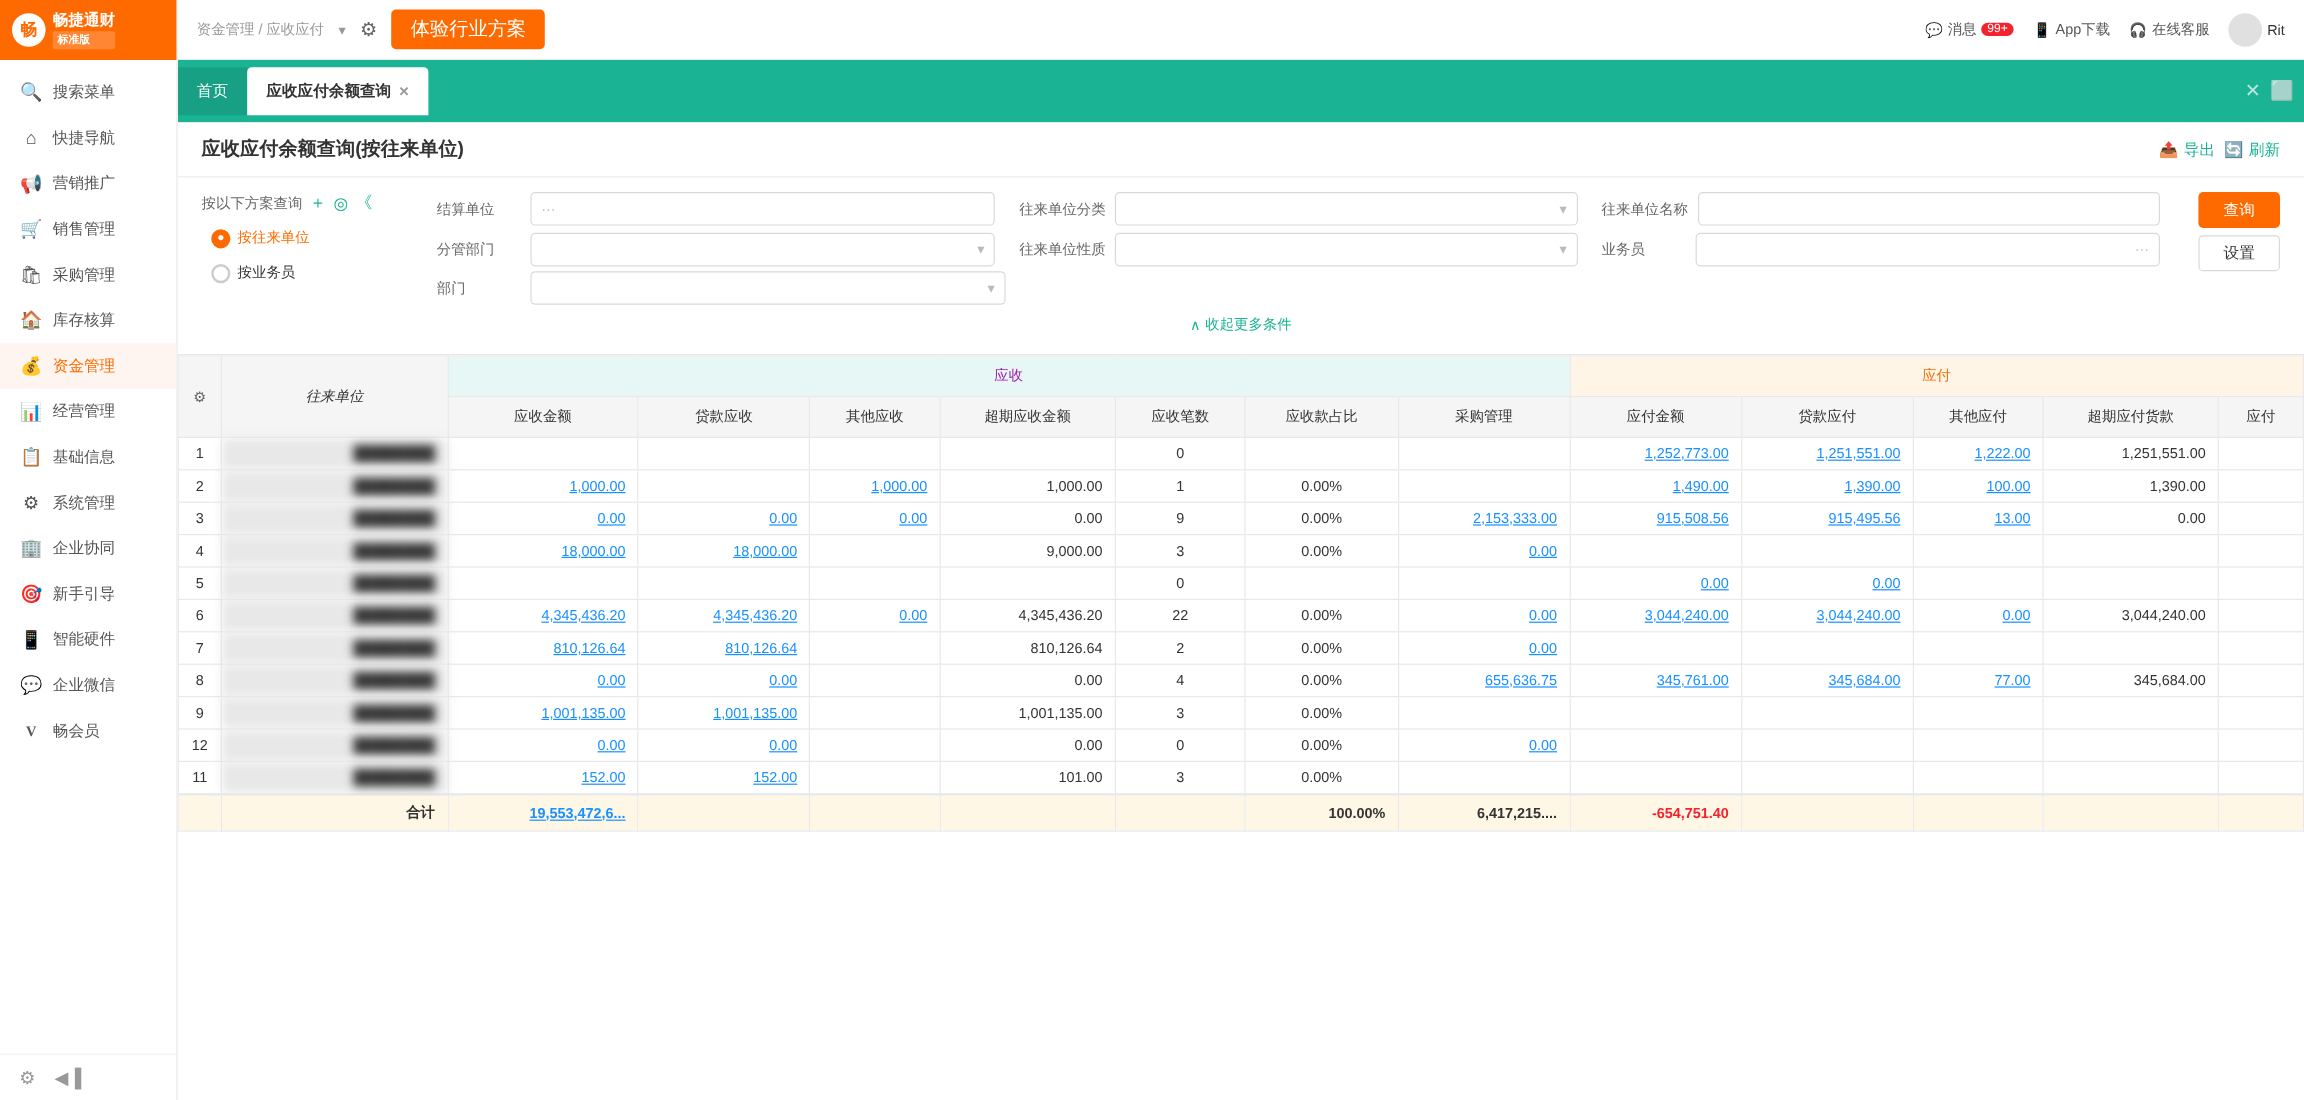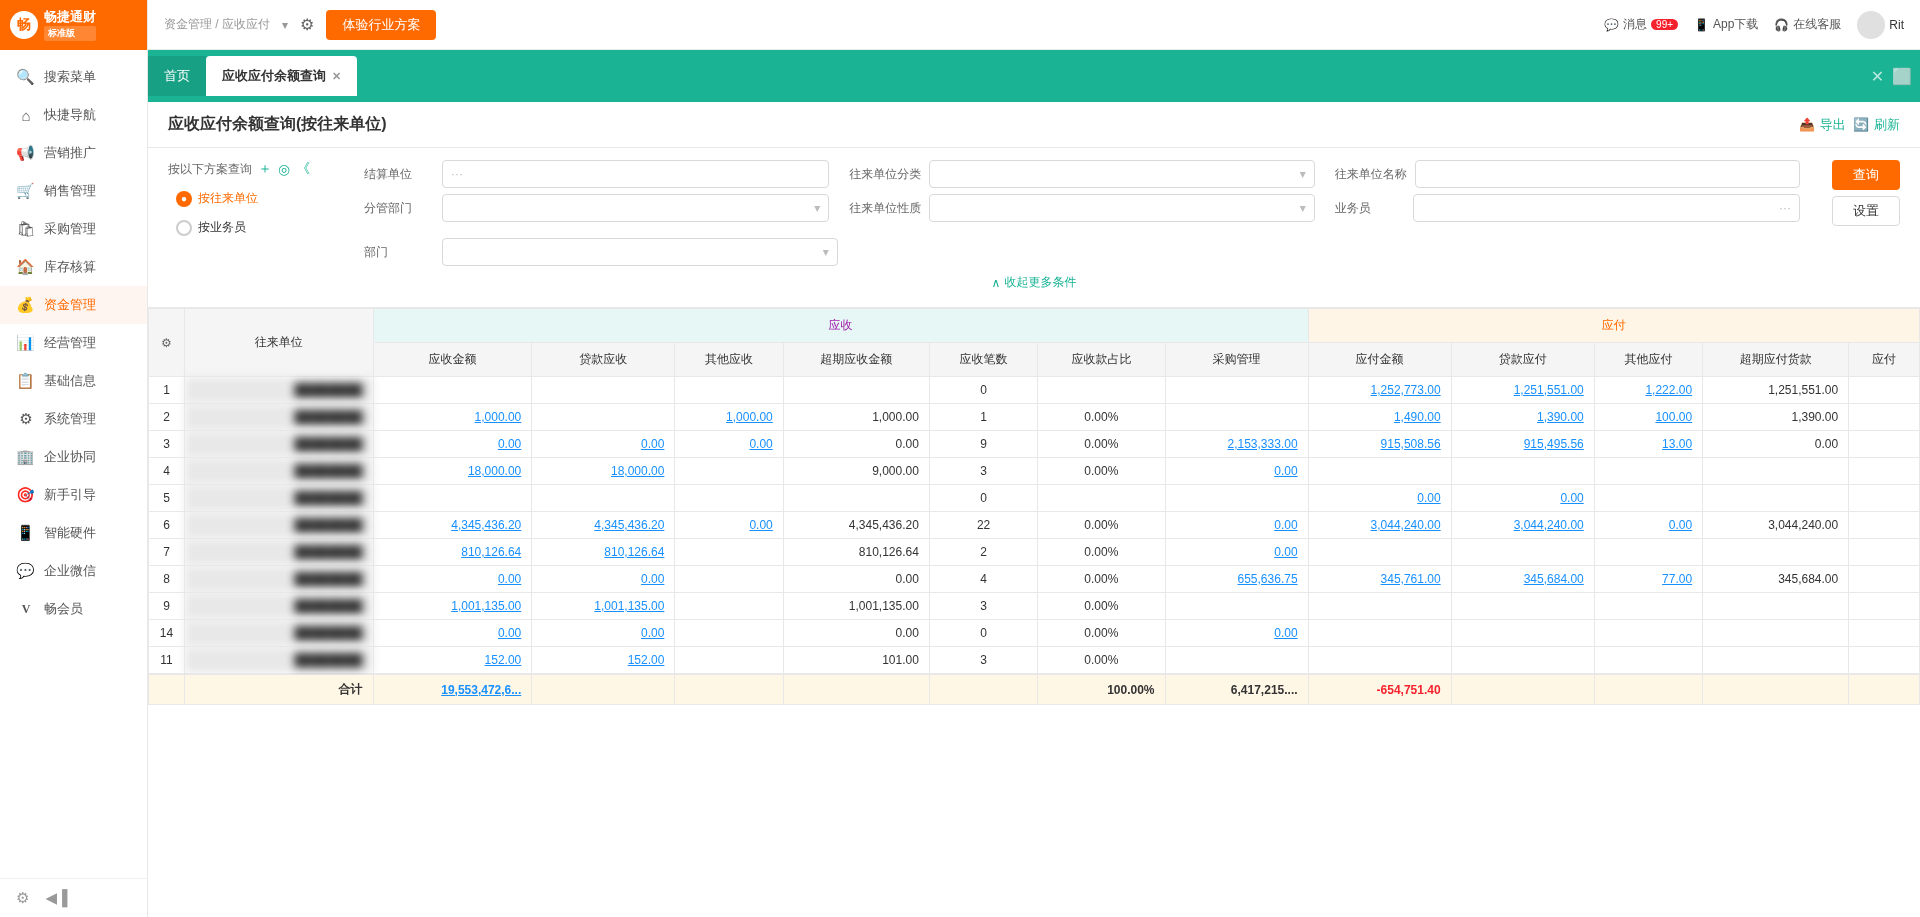--- a/index.html
+++ b/index.html
@@ -45,21 +45,21 @@
     
     .topbar {
       height: 50px; background: #fff; border-bottom: 1px solid #e8e8e8;
       display: flex; align-items: center; padding: 0 16px; gap: 12px;
       position: relative;
     }
     .topbar-dropdown { color: #999; font-size: 12px; cursor: pointer; }
     .topbar-gear { font-size: 16px; color: #666; cursor: pointer; }
     .topbar-cta {
       background: #ff6a00; color: #fff; border: none; padding: 6px 16px;
-      border-radius: 4px; cursor: pointer; font-size: 13px;
+      border-radius: 4px; cursor: pointer; font-size: 16px;
     }
     .topbar-right {
       display: flex; align-items: center; gap: 16px; margin-left: auto;
     }
     .topbar-right .tr-item {
       display: flex; align-items: center; gap: 4px; color: #555; cursor: pointer; font-size: 12px;
     }
     .badge {
       background: #f5222d; color: #fff; border-radius: 10px;
       font-size: 10px; padding: 0 5px; min-width: 18px; text-align: center;
@@ -345,21 +345,21 @@
               </div>
             </div>
 
             <div class="field-group">
               <span class="field-label">往来单位名称</span>
               <div class="field-input">
                 <span></span>
               </div>
             </div>
           </div>
-          <div class="filter-fields-row" style="margin-bottom:16px;align-items:flex-end;">
+          <div class="filter-fields-row" style="margin-bottom:4px;align-items:flex-end;">
 
             <div class="field-group">
               <span class="field-label">分管部门</span>
               <div class="field-input">
                 <span></span>
                 <span style="color:#bbb;">▾</span>
               </div>
             </div>
 
             <div class="field-group">
@@ -402,21 +402,21 @@
       </div>
     </div>
 
     <div class="table-container">
       <table class="data-table">
         <thead>
           <tr>
             <th rowspan="2" style="width:36px;">
               <span class="th-gear">⚙</span>
             </th>
-            <th rowspan="2" style="min-width:120px;">往来单位</th>
+            <th rowspan="2" style="min-width:120px;font-style:italic;">往来单位</th>
             <th colspan="7" style="background:#e6f7f5;color:#a21caf;">应收</th>
             <th colspan="5" style="background:#fff5e6;color:#ff6a00;">应付</th>
           </tr>
           <tr>
             <th style="background:#f5f5f5;">应收金额</th>
             <th style="background:#f5f5f5;">贷款应收</th>
             <th style="background:#f5f5f5;">其他应收</th>
             <th style="background:#f5f5f5;">超期应收金额</th>
             <th style="background:#f5f5f5;">应收笔数</th>
             <th style="background:#f5f5f5;">应收款占比</th>
@@ -567,21 +567,21 @@
               <td class="center">3</td>
               <td class="center">0.00%</td>
               <td></td>
               <td></td>
               <td></td>
               <td></td>
               <td></td>
               <td></td>
             </tr>
             <tr>
-              <td class="center">14</td>
+              <td class="center">12</td>
               <td class="left" style="filter: blur(4px); background: rgb(232, 232, 232); min-width: 100px;">████████</td>
               <td class="link-val">0.00</td>
               <td class="link-val">0.00</td>
               <td></td>
               <td>0.00</td>
               <td class="center">0</td>
               <td class="center">0.00%</td>
               <td class="link-val">0.00</td>
               <td></td>
               <td></td>

